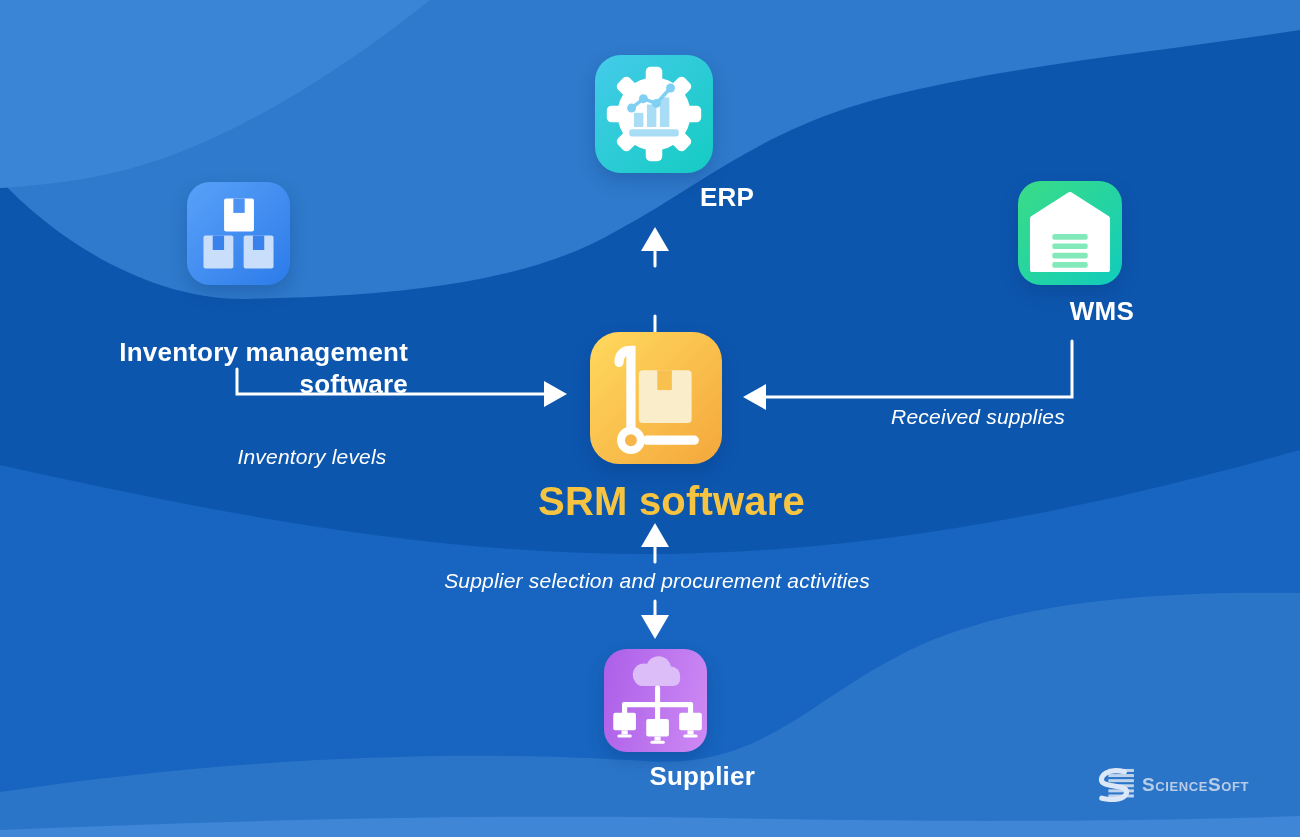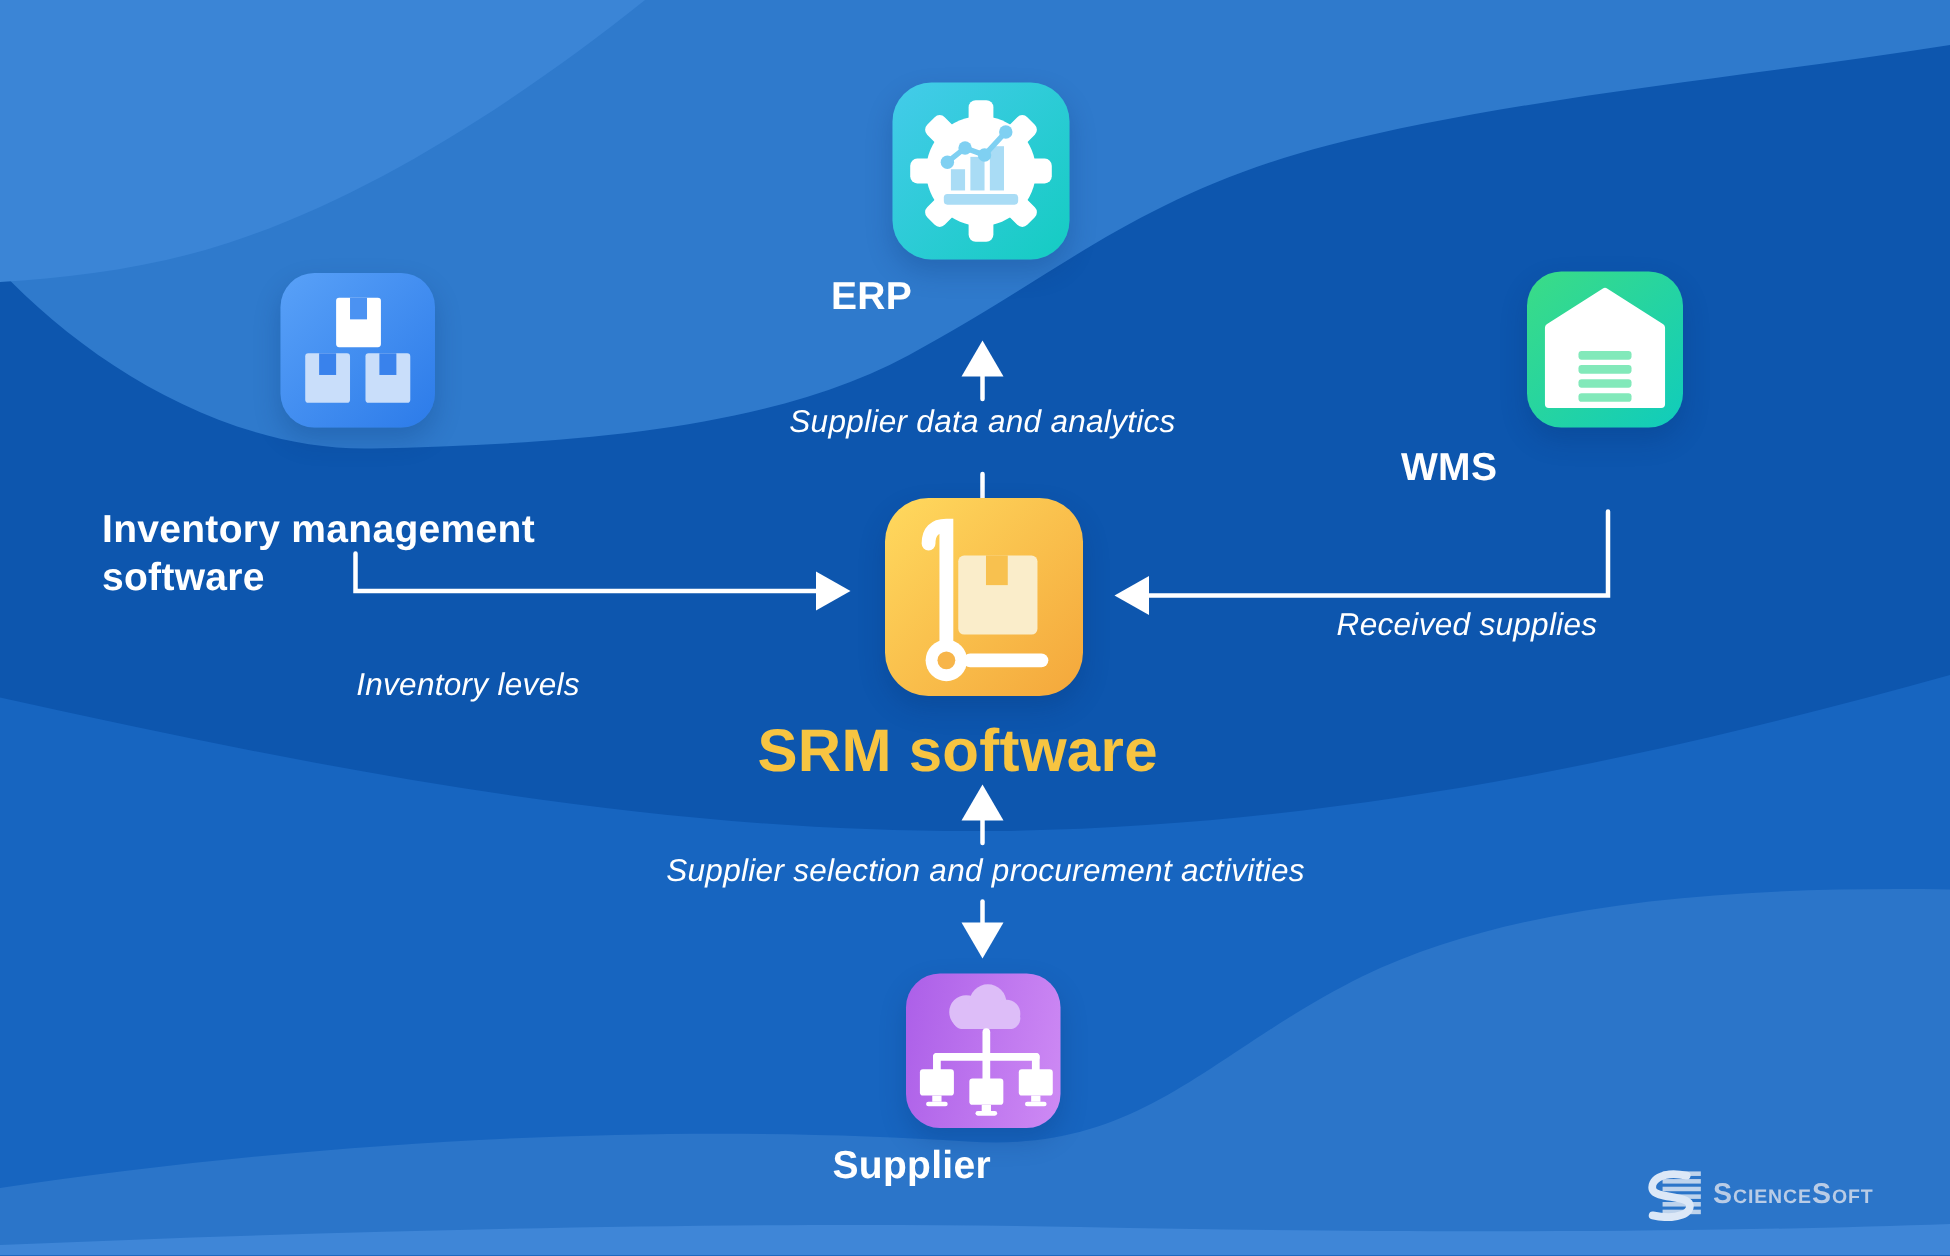--- a/index.html
+++ b/index.html
@@ -8,33 +8,33 @@
   .bg,.arrows{position:absolute;inset:0;width:1300px;height:837px;}
   .node{position:absolute;}
   .tile{position:absolute;border-radius:22%;box-shadow:0 8px 18px rgba(3,40,96,.22);}
   .tile svg{display:block;width:100%;height:100%;}
   .tile-erp      {left:595px;top:55px; width:118px;height:118px;background:linear-gradient(135deg,#44CBEA,#14CCC2);}
   .tile-inventory{left:187px;top:182px;width:103px;height:103px;background:linear-gradient(135deg,#59A1F8,#2C7BE9);}
   .tile-wms      {left:1018px;top:181px;width:104px;height:104px;background:linear-gradient(135deg,#3BDC86,#10CCBC);}
   .tile-srm      {left:590px;top:332px;width:132px;height:132px;background:linear-gradient(135deg,#FFD95E,#F4A73B);}
   .tile-intranet {left:604px;top:649px;width:103px;height:103px;background:linear-gradient(100deg,#AC5FE8,#CE8AF4);}
   .node-label{position:absolute;color:#FFFFFF;font-weight:700;font-size:26px;
-              line-height:1.23;text-align:left;letter-spacing:.2px;}
+              line-height:1.23;text-align:right;letter-spacing:.2px;}
   .lbl-erp      {left:554px;top:182px;width:200px;}
   .lbl-inventory{left:68px; top:293px;width:340px;margin-top:44px;}
   .lbl-wms      {left:934px;top:296px;width:200px;}
   .lbl-srm      {left:505px;top:477px;width:300px;font-size:40px;color:#F7C441;}
   .lbl-intranet {left:555px;top:761px;width:200px;}
   .edge-label{position:absolute;color:#FFFFFF;font-style:italic;font-size:21px;
               text-align:center;letter-spacing:.2px;}
   .elbl-erp      {left:455px;top:270px;width:400px;}
   .elbl-inventory{left:162px;top:405px;width:300px;margin-top:40px;}
   .elbl-wms      {left:828px;top:405px;width:300px;}
   .elbl-intranet {left:407px;top:569px;width:500px;}
-  .logo{position:absolute;left:1096px;top:768px;display:flex;align-items:center;gap:8px;margin-top:12px;}
+  .logo{position:absolute;left:1096px;top:768px;display:flex;align-items:center;gap:8px;}
   .logo-text{color:#B9CCE6;font-size:19px;font-weight:600;letter-spacing:.6px;
              font-variant:small-caps;}
 </style>
 </head>
 <body>
 
 <div class="stage">
 
   <svg class="bg" viewBox="0 0 1300 837" preserveAspectRatio="none">
     <rect x="0" y="0" width="1300" height="837" fill="#0D56AE"></rect>
@@ -167,21 +167,20 @@
           <rect x="77" y="83" width="14" height="3" rx="1.5"></rect>
           <rect x="41" y="68" width="22" height="17" rx="2"></rect>
           <rect x="49" y="85" width="6" height="4"></rect>
           <rect x="45" y="89" width="14" height="3" rx="1.5"></rect>
         </g>
       </svg>
     </div>
     <div class="node-label lbl-intranet">Supplier</div>
   </div>
 
-  <div class="edge-label elbl-erp">Supplier data and analytics</div>
   <div class="edge-label elbl-inventory">Inventory levels</div>
   <div class="edge-label elbl-wms">Received supplies</div>
   <div class="edge-label elbl-intranet">Supplier selection and procurement activities</div>
 
   <div class="logo">
     <svg width="38" height="34" viewBox="0 0 40 36">
       <g fill="#BED3EC">
         <rect x="13" y="1" width="27" height="3.2"></rect>
         <rect x="13" y="6.4" width="27" height="3.2"></rect>
         <rect x="13" y="11.8" width="27" height="3.2"></rect>

